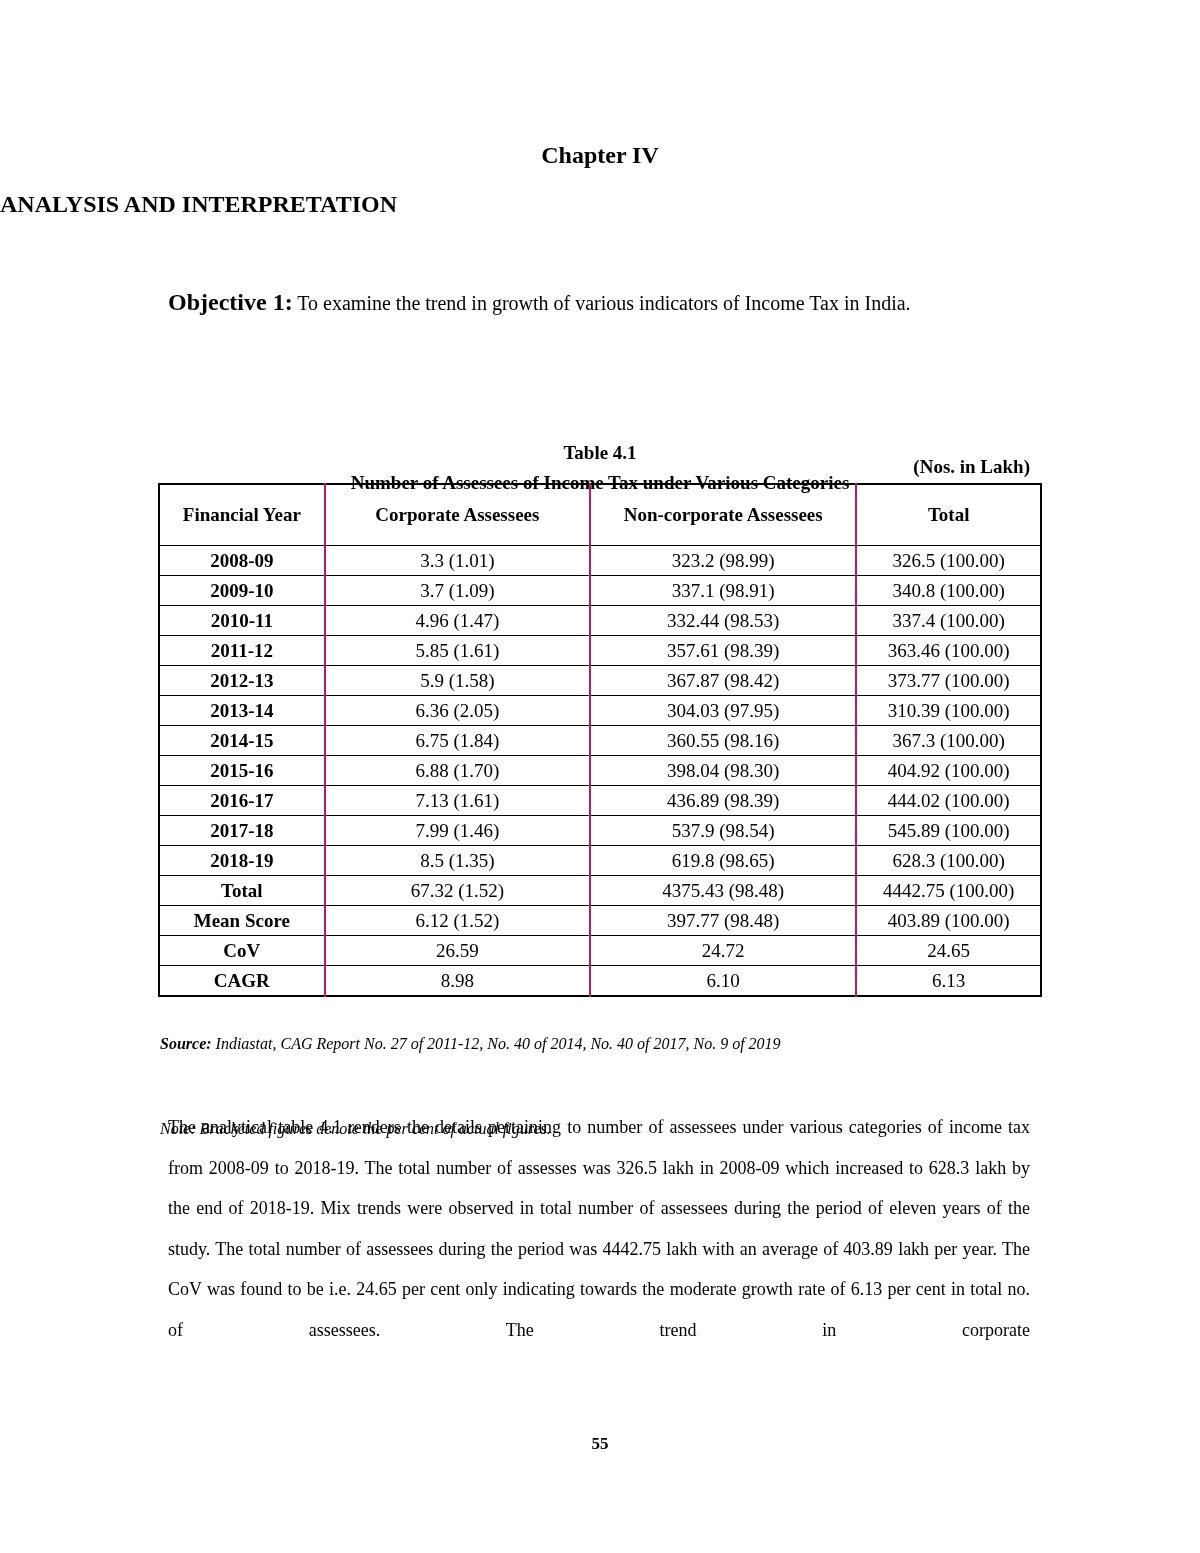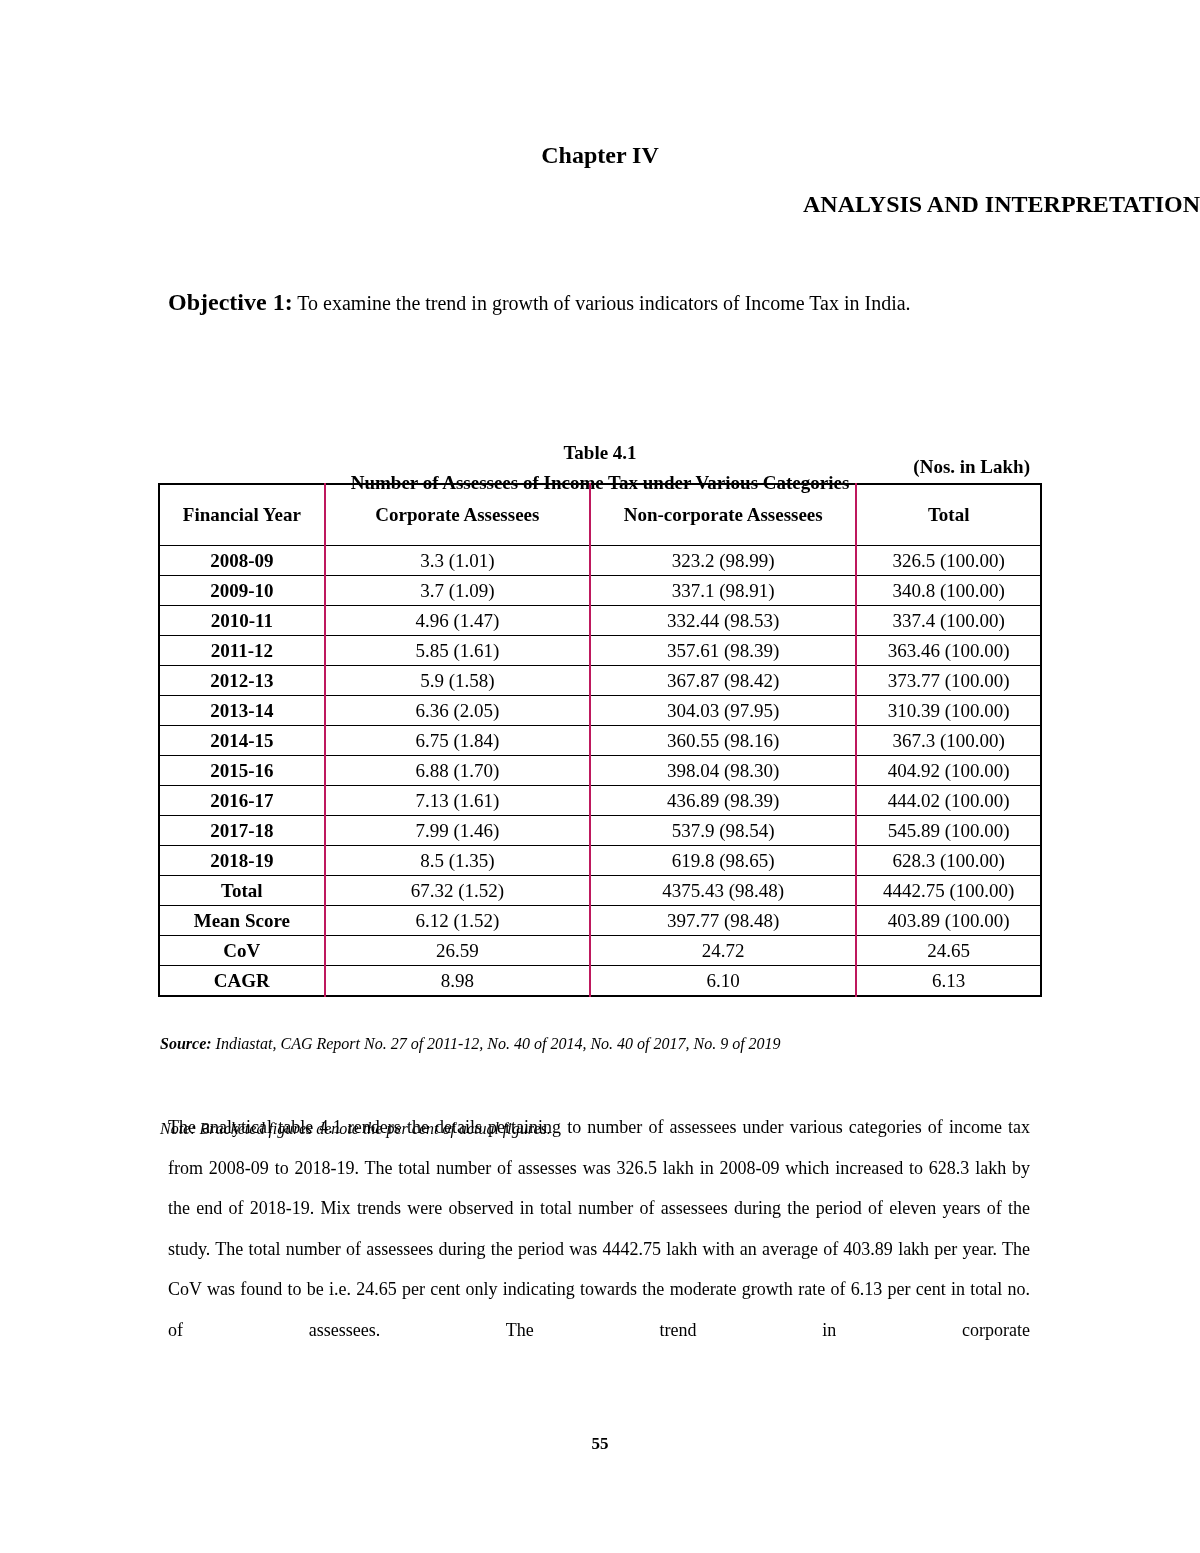--- a/index.html
+++ b/index.html
@@ -29,21 +29,21 @@
       width: 1200px;
       text-align: center;
       font-weight: bold;
       font-size: 24px;
     }
     .chapter-title {
       position: absolute;
       top: 191px;
       left: 0;
       width: 1200px;
-      text-align: right;
+      text-align: left;
       font-weight: bold;
       font-size: 24px;
     }
     .objective {
       position: absolute;
       top: 282px;
       left: 168px;
       width: 864px;
       font-size: 20px;
       line-height: 41px;

